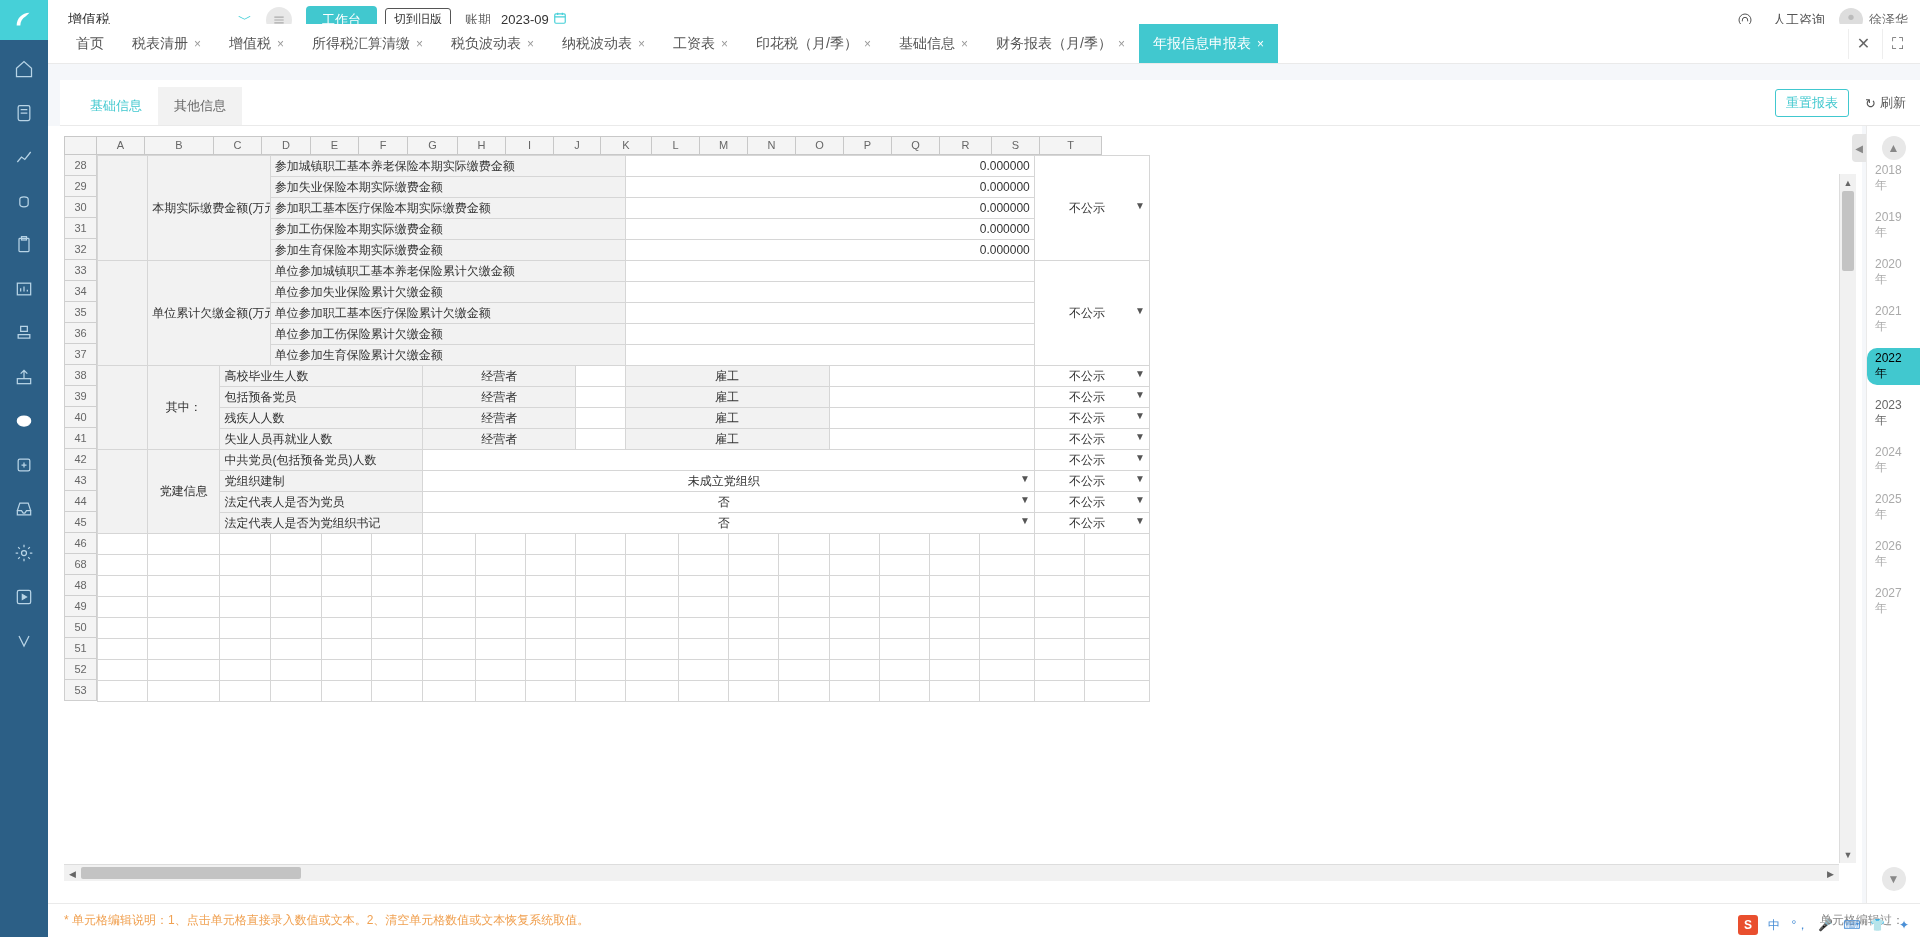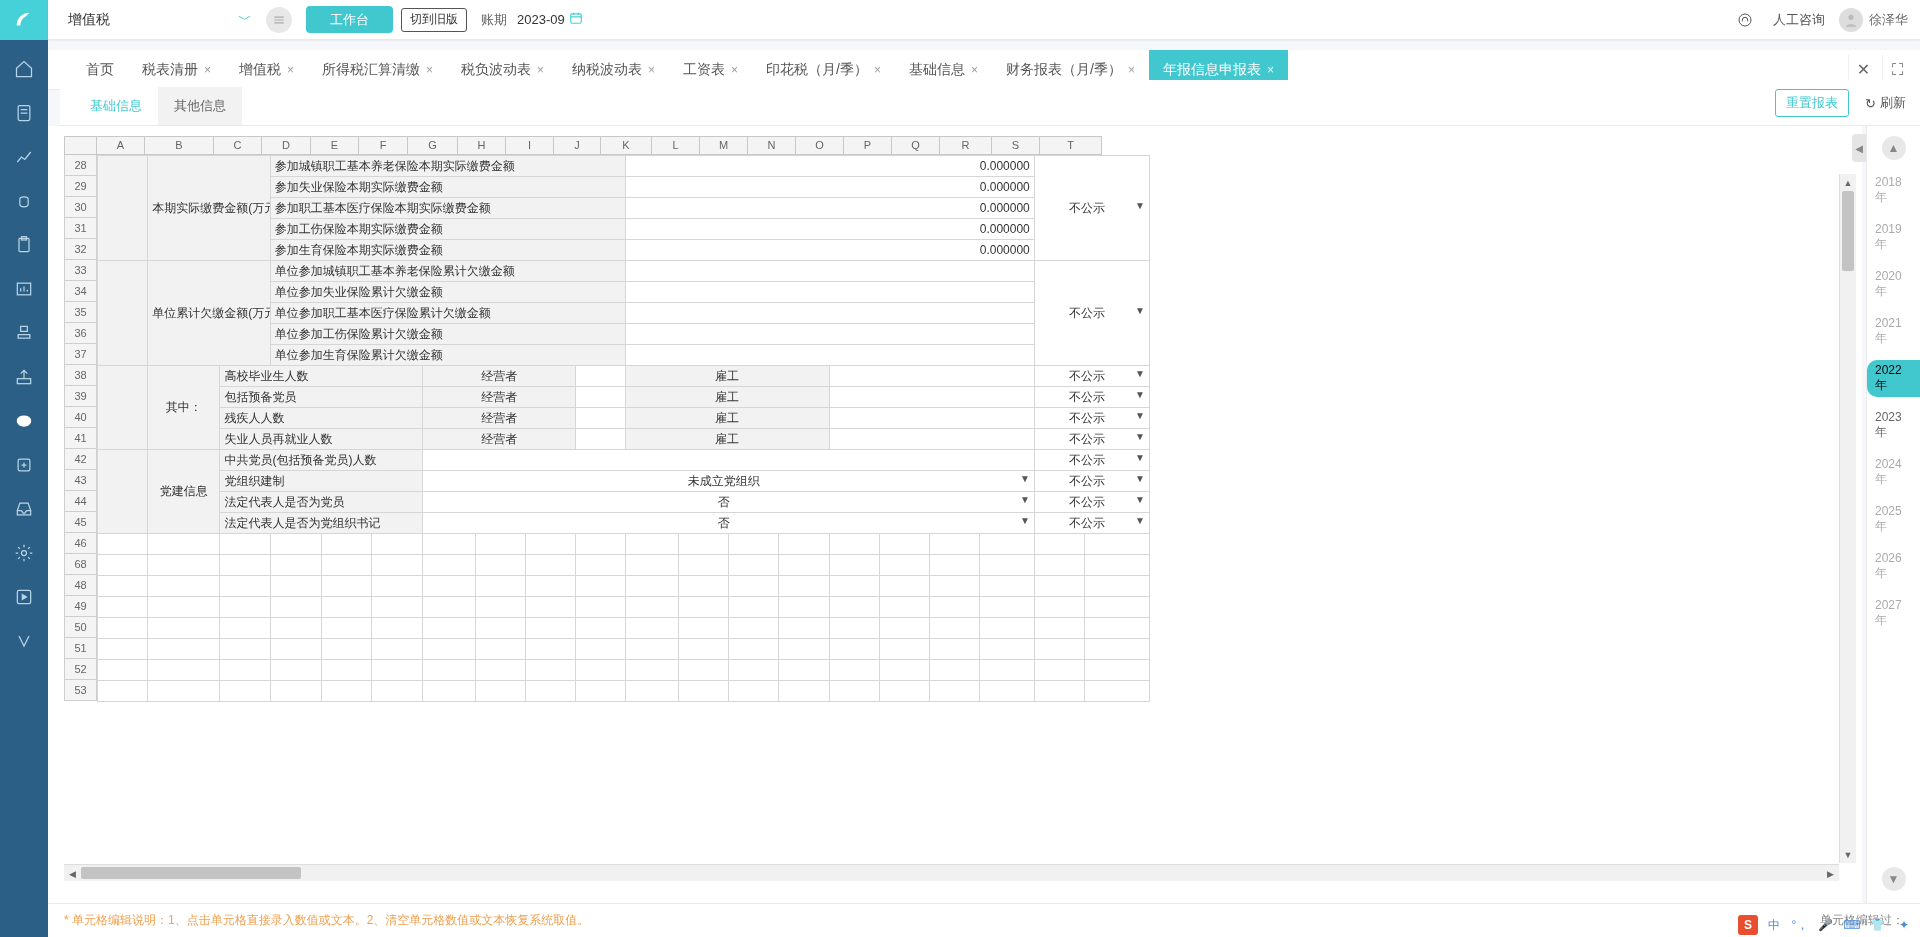--- a/index.html
+++ b/index.html
@@ -12,32 +12,32 @@
 .side-icons { flex: 1; padding-top: 18px; display: flex; flex-direction: column; align-items: center; gap: 22px; }
 .side-icon { width: 22px; height: 22px; color: #b8d4e6; cursor: pointer; display: flex; align-items: center; justify-content: center; }
 .side-icon svg { width: 20px; height: 20px; stroke: #b8d4e6; fill: none; stroke-width: 1.5; }
 .side-icon.active svg { stroke: #fff; fill:#fff;}
 
 
 .topbar { position: fixed; left: 48px; right: 0; top: 0; height: 40px; background: #fff; border-bottom: 1px solid #e8e8e8; display: flex; align-items: center; padding: 0 12px; box-shadow: 0 1px 2px rgba(0,0,0,0.05);}
 .topbar .dropdown-module { display: flex; align-items: center; color: #333; font-size: 14px; padding: 0 8px; cursor: pointer; min-width: 200px;}
 .topbar .dropdown-module .chev { margin-left: auto; color: #46d0d8; font-size: 14px;}
 .circle-btn { width: 26px; height: 26px; border-radius: 50%; background: #e8e8e8; display:flex;align-items:center;justify-content:center; margin: 0 6px; cursor:pointer; color:#999;}
-.btn-workbench { background: #41c8cf; color: #fff; border-radius: 4px; padding: 0 24px; height: 27px; font-size: 13px; display:flex;align-items:center; cursor:pointer; margin-left:8px;}
+.btn-workbench { background: #41c8cf; color: #fff; border-radius: 4px; padding: 0 16px; height: 27px; font-size: 13px; display:flex;align-items:center; cursor:pointer; margin-left:8px;}
 .btn-oldver { border: 1px solid #555; border-radius: 3px; padding: 0 8px; height: 24px; font-size: 12px; display:flex;align-items:center; cursor:pointer; margin-left:8px; color:#333;}
 .period-label { font-size: 13px; color: #666; margin-left: 14px;}
 .period-val { font-size: 13px; color: #333; margin-left: 10px;}
 .cal-icon { color: #46d0d8; margin-left: 4px; font-size: 14px;}
 .topbar-right { margin-left: auto; display: flex; align-items: center; gap: 14px;}
 .topbar-right .support { display: flex; align-items:center; gap: 20px; font-size:13px; color:#555; cursor:pointer;}
 .topbar-right .avatar { width:24px;height:24px;border-radius:50%;background:#ddd; display:inline-flex;align-items:center;justify-content:center;}
 .topbar-right .user { display:flex;align-items:center;gap:6px; font-size:13px; color:#666;}
 
 
-.tabbar { position: fixed; left: 48px; right: 0; top: 50px; height: 40px; background: #fff; border-bottom: 1px solid #eaeaea; display:flex; align-items:stretch; padding-left: 24px;}
+.tabbar { position: fixed; left: 48px; right: 0; top: 24px; height: 40px; background: #fff; border-bottom: 1px solid #eaeaea; display:flex; align-items:stretch; padding-left: 14px;}
 .tab { display:flex; align-items:center; padding: 0 14px; font-size: 14px; color:#555; cursor:pointer; position:relative;}
 .tab .close { margin-left:6px; font-size:12px; color:#999;}
 .tab.active { background:#41c8cf; color:#fff;}
 .tab.active .close { color:#fff;}
 .tabbar-right { margin-left:auto; display:flex;align-items:center; gap:4px; padding-right:8px;}
 .tabbar-right .itm{ width:30px;height:30px;display:flex;align-items:center;justify-content:center;cursor:pointer;color:#666;font-size:16px;border-left:1px solid #eee;}
 
 
 .subrow { position:fixed; left:60px; right:0; top:80px; height:46px; background:#fff; border-bottom:1px solid #eaeaea; display:flex; align-items:flex-end; padding: 0 14px;}
 .subtab { padding: 10px 16px 10px; font-size:13px; color:#666; cursor:pointer; background:#f2f2f2;}
@@ -67,21 +67,21 @@
 .v-scroll .btn{height:17px;background:#f1f1f1;display:flex;align-items:center;justify-content:center;font-size:9px;color:#666;}
 .v-scroll .thumb{ position:absolute; left:2px; right:2px; top:17px; height:80px; background:#c3c3c3; border-radius:2px;}
 .h-scroll { position:absolute; left:16px; right:23px; bottom:22px; height:17px; background:#f1f1f1; border-top:1px solid #ddd;}
 .h-scroll .thumb{ position:absolute; top:2px; bottom:2px; left:17px; width:220px; background:#c3c3c3; border-radius:2px;}
 .h-scroll .btn{position:absolute;top:0;width:17px;height:17px;display:flex;align-items:center;justify-content:center;font-size:9px;color:#666;}
 
 
 .year-rail { position:fixed; right:0; top:126px; bottom:34px; width:54px; background:#fff; border-left:1px solid #eaeaea; display:flex; flex-direction:column; align-items:center; padding-top:10px;}
 .year-rail .up,.year-rail .down{ width:24px;height:24px;border-radius:50%;background:#e8e8e8;display:flex;align-items:center;justify-content:center;color:#888;font-size:12px;cursor:pointer;}
 .year-rail .down{ margin-top:auto; margin-bottom:12px;}
-.year-rail .years{ display:flex; flex-direction:column; gap:10px; margin-top:12px;}
+.year-rail .years{ display:flex; flex-direction:column; gap:10px; }
 .year-rail .yr{ font-size:12px; color:#aaa; padding:3px 8px; border-radius:10px 0 0 10px; cursor:pointer;}
 .year-rail .yr.available{ color:#666;}
 .year-rail .yr.sel{ background:#41c8cf; color:#000000;}
 .rail-collapse { position:fixed; right:54px; top:134px; width:14px; height:28px; background:#e5e5e5; border-radius:4px 0 0 4px; display:flex;align-items:center;justify-content:center; font-size:10px; color:#888; cursor:pointer;}
 
 
 .bottombar { position:fixed; left:48px; right:0; bottom:0; height:34px; background:#fff; border-top:1px solid #eaeaea; display:flex; align-items:center; padding:0 16px; font-size:12px;}
 .bottombar .hint { color:#f0a050;}
 .bottombar .right { margin-left:auto; color:#888;}
 

